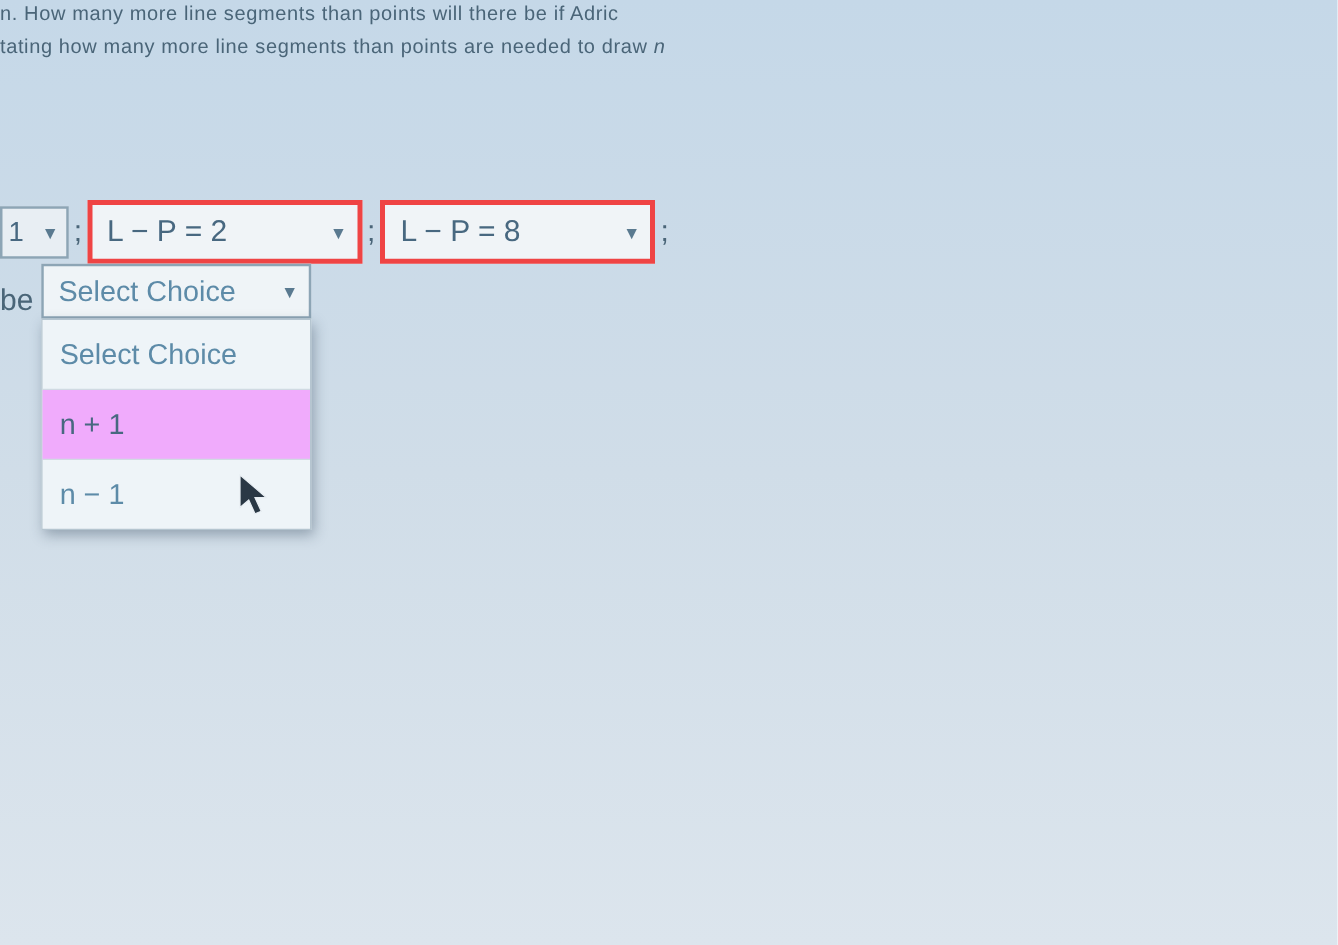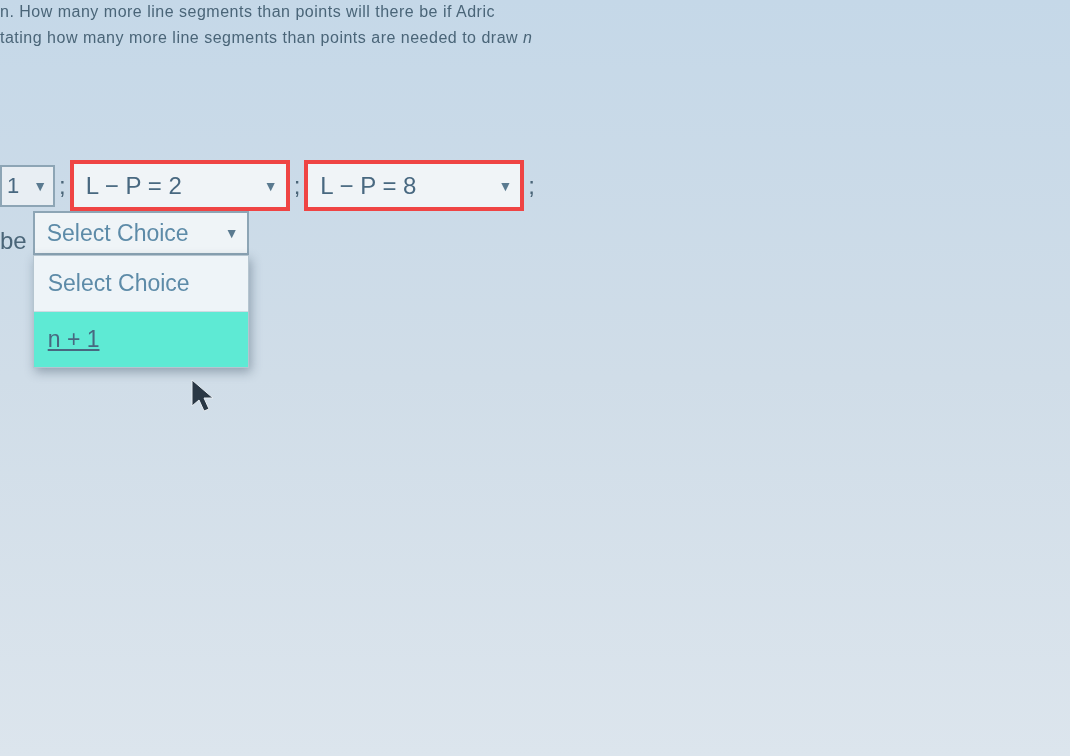--- a/index.html
+++ b/index.html
@@ -109,23 +109,22 @@
     .dropdown-option {
       padding: 14px 14px;
       color: #5d8ba8;
       font-size: 23px;
       border-bottom: 1px solid #d0dae2;
     }
     .dropdown-option:last-child {
       border-bottom: none;
     }
     .dropdown-option.highlighted {
-      background: #5eead4;
+      background: #f0abfc;
       color: #486880;
-      text-decoration: underline;
     }
     .after-text {
       margin-left: 10px;
       margin-top: 8px;
     }
     .cursor-arrow {
       position: absolute;
       top: 378px;
       left: 190px;
       z-index: 20;
@@ -167,20 +166,21 @@
 <div class="second-row">
   <span class="be-text">be</span>
   <div class="dropdown-container">
     <div class="select-choice-box">
       <span>Select Choice</span>
       <span class="dropdown-arrow">▼</span>
     </div>
     <div class="dropdown-panel">
       <div class="dropdown-option">Select Choice</div>
       <div class="dropdown-option highlighted">n + 1</div>
+      <div class="dropdown-option">n − 1</div>
     </div>
   </div>
 </div>
 
 <div class="cursor-arrow">
   <svg width="28" height="36" viewBox="0 0 28 36">
     <path d="M 2 2 L 2 28 L 9 22 L 14 33 L 19 31 L 14 20 L 23 20 Z" fill="#2a3845" stroke="#e8eef3" stroke-width="1"></path>
   </svg>
 </div>
 

